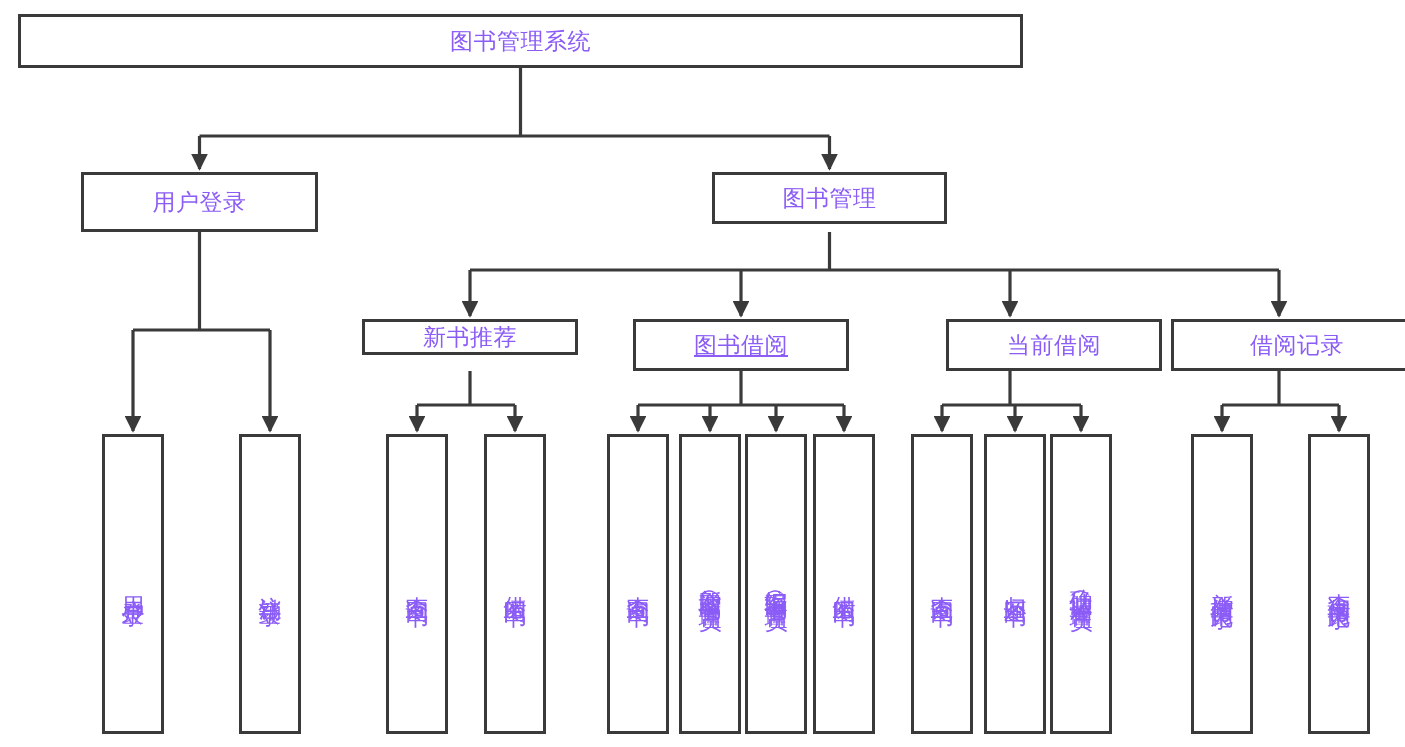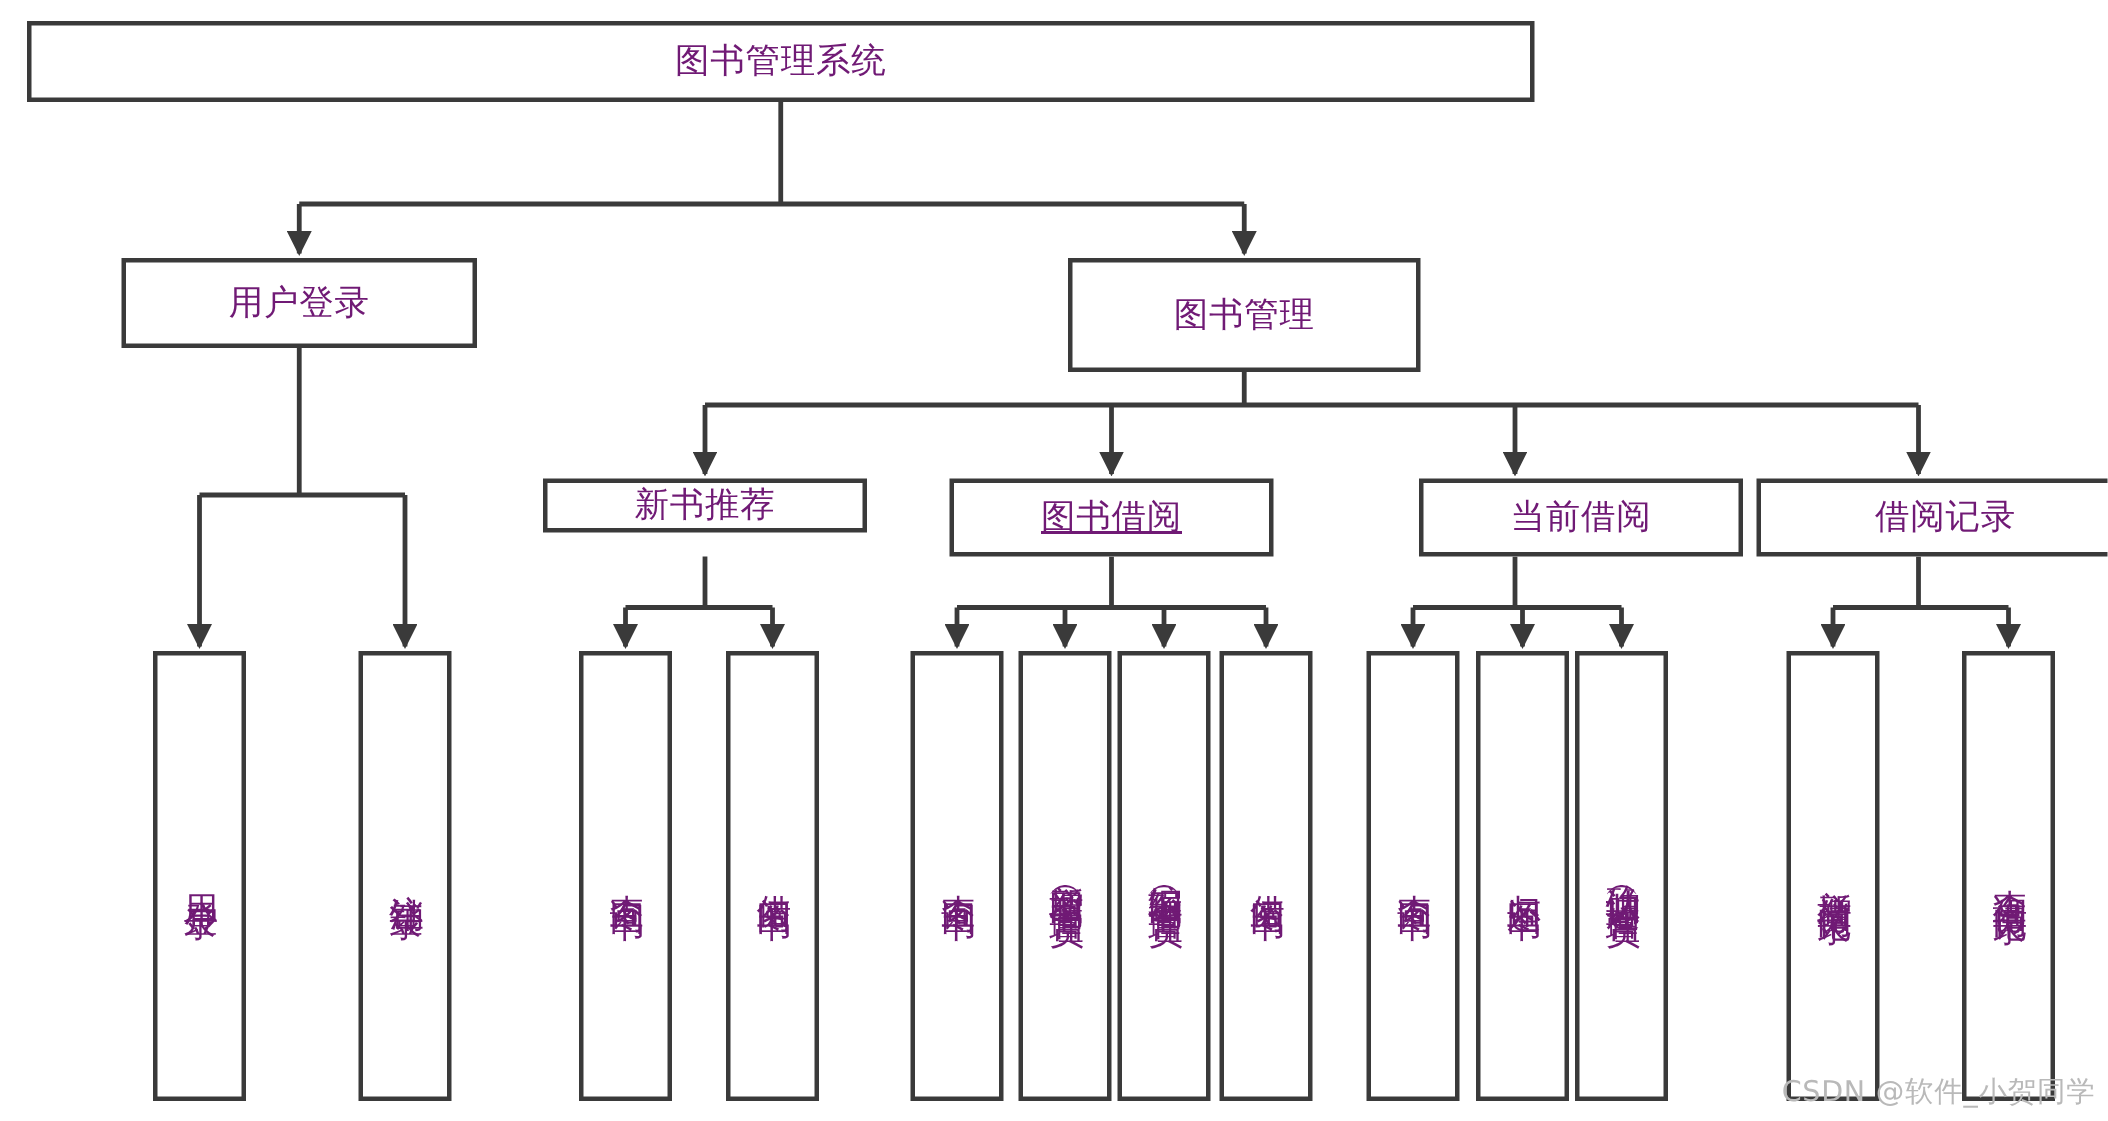--- a/index.html
+++ b/index.html
@@ -27,21 +27,21 @@
     height: 747px;
   }
   .node {
     position: absolute;
     box-sizing: border-box;
     background: #ffffff;
     border: 3px solid #3a3a3a;
     display: flex;
     align-items: center;
     justify-content: center;
-    color: #701a75;
+    color: #8b5cf6;
   }
   .node .label {
     font-size: 23px;
     line-height: 1.25;
     letter-spacing: 0.5px;
     white-space: nowrap;
   }
   .node.vertical {
     align-items: center;
     justify-content: center;
@@ -112,21 +112,21 @@
       </g>
   </svg>
 
   <div id="node-layer">
       <div class="node" style="left: 18px; top: 14px; width: 1005px; height: 54px;">
         <span class="label">图书管理系统</span>
       </div>
       <div class="node" style="left: 81px; top: 172px; width: 237px; height: 60px;">
         <span class="label">用户登录</span>
       </div>
-      <div class="node" style="left: 712px; top: 172px; width: 235px; height: 76px;">
+      <div class="node" style="left: 712px; top: 172px; width: 235px; height: 52px;">
         <span class="label">图书管理</span>
       </div>
       <div class="node" style="left: 362px; top: 319px; width: 216px; height: 36px;">
         <span class="label">新书推荐</span>
       </div>
       <div class="node" style="left: 633px; top: 319px; width: 216px; height: 52px; text-decoration: underline;">
         <span class="label">图书借阅</span>
       </div>
       <div class="node" style="left: 902px; top: 319px; width: 216px; height: 52px; margin-left: 44px;">
         <span class="label">当前借阅</span>
@@ -168,14 +168,13 @@
         <span class="label">确认归还（管理员）</span>
       </div>
       <div class="node vertical" style="left: 1191px; top: 434px; width: 62px; height: 300px;">
         <span class="label">新增借阅记录</span>
       </div>
       <div class="node vertical" style="left: 1308px; top: 434px; width: 62px; height: 300px;">
         <span class="label">查询借阅记录</span>
       </div>
     </div>
 
-  <div class="watermark">CSDN @软件_小贺同学</div>
 </div>
 
 </body></html>

